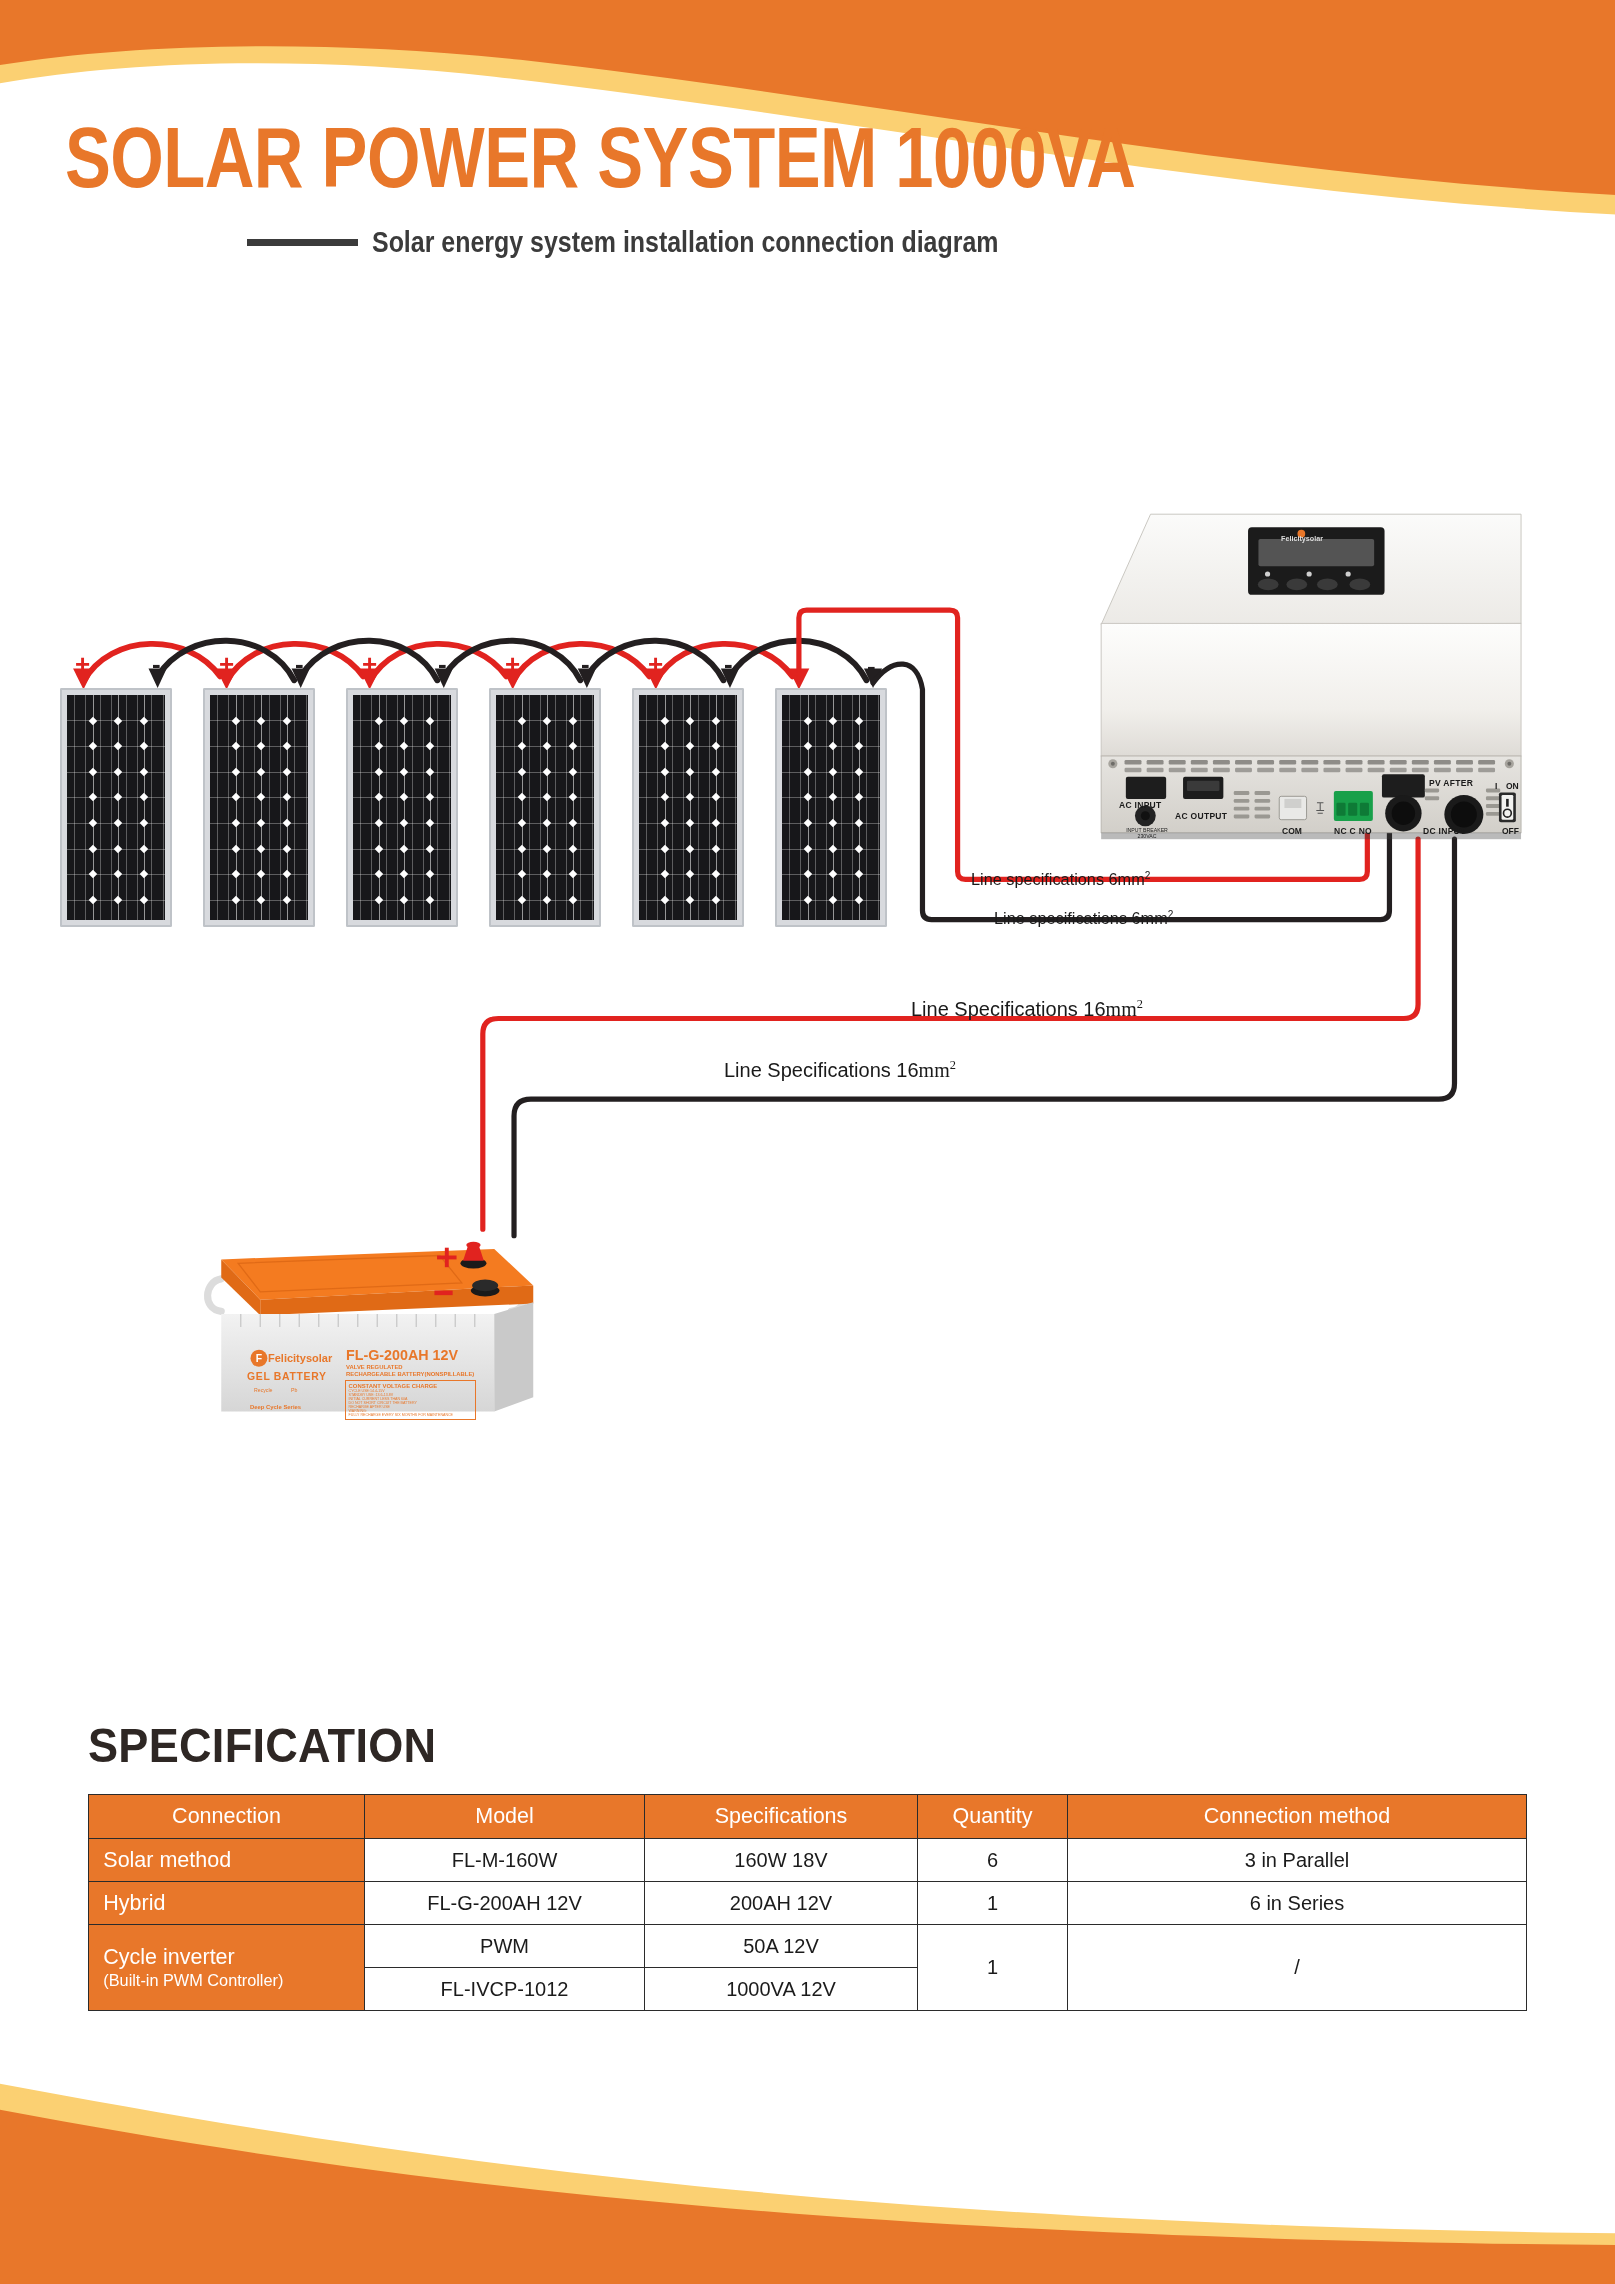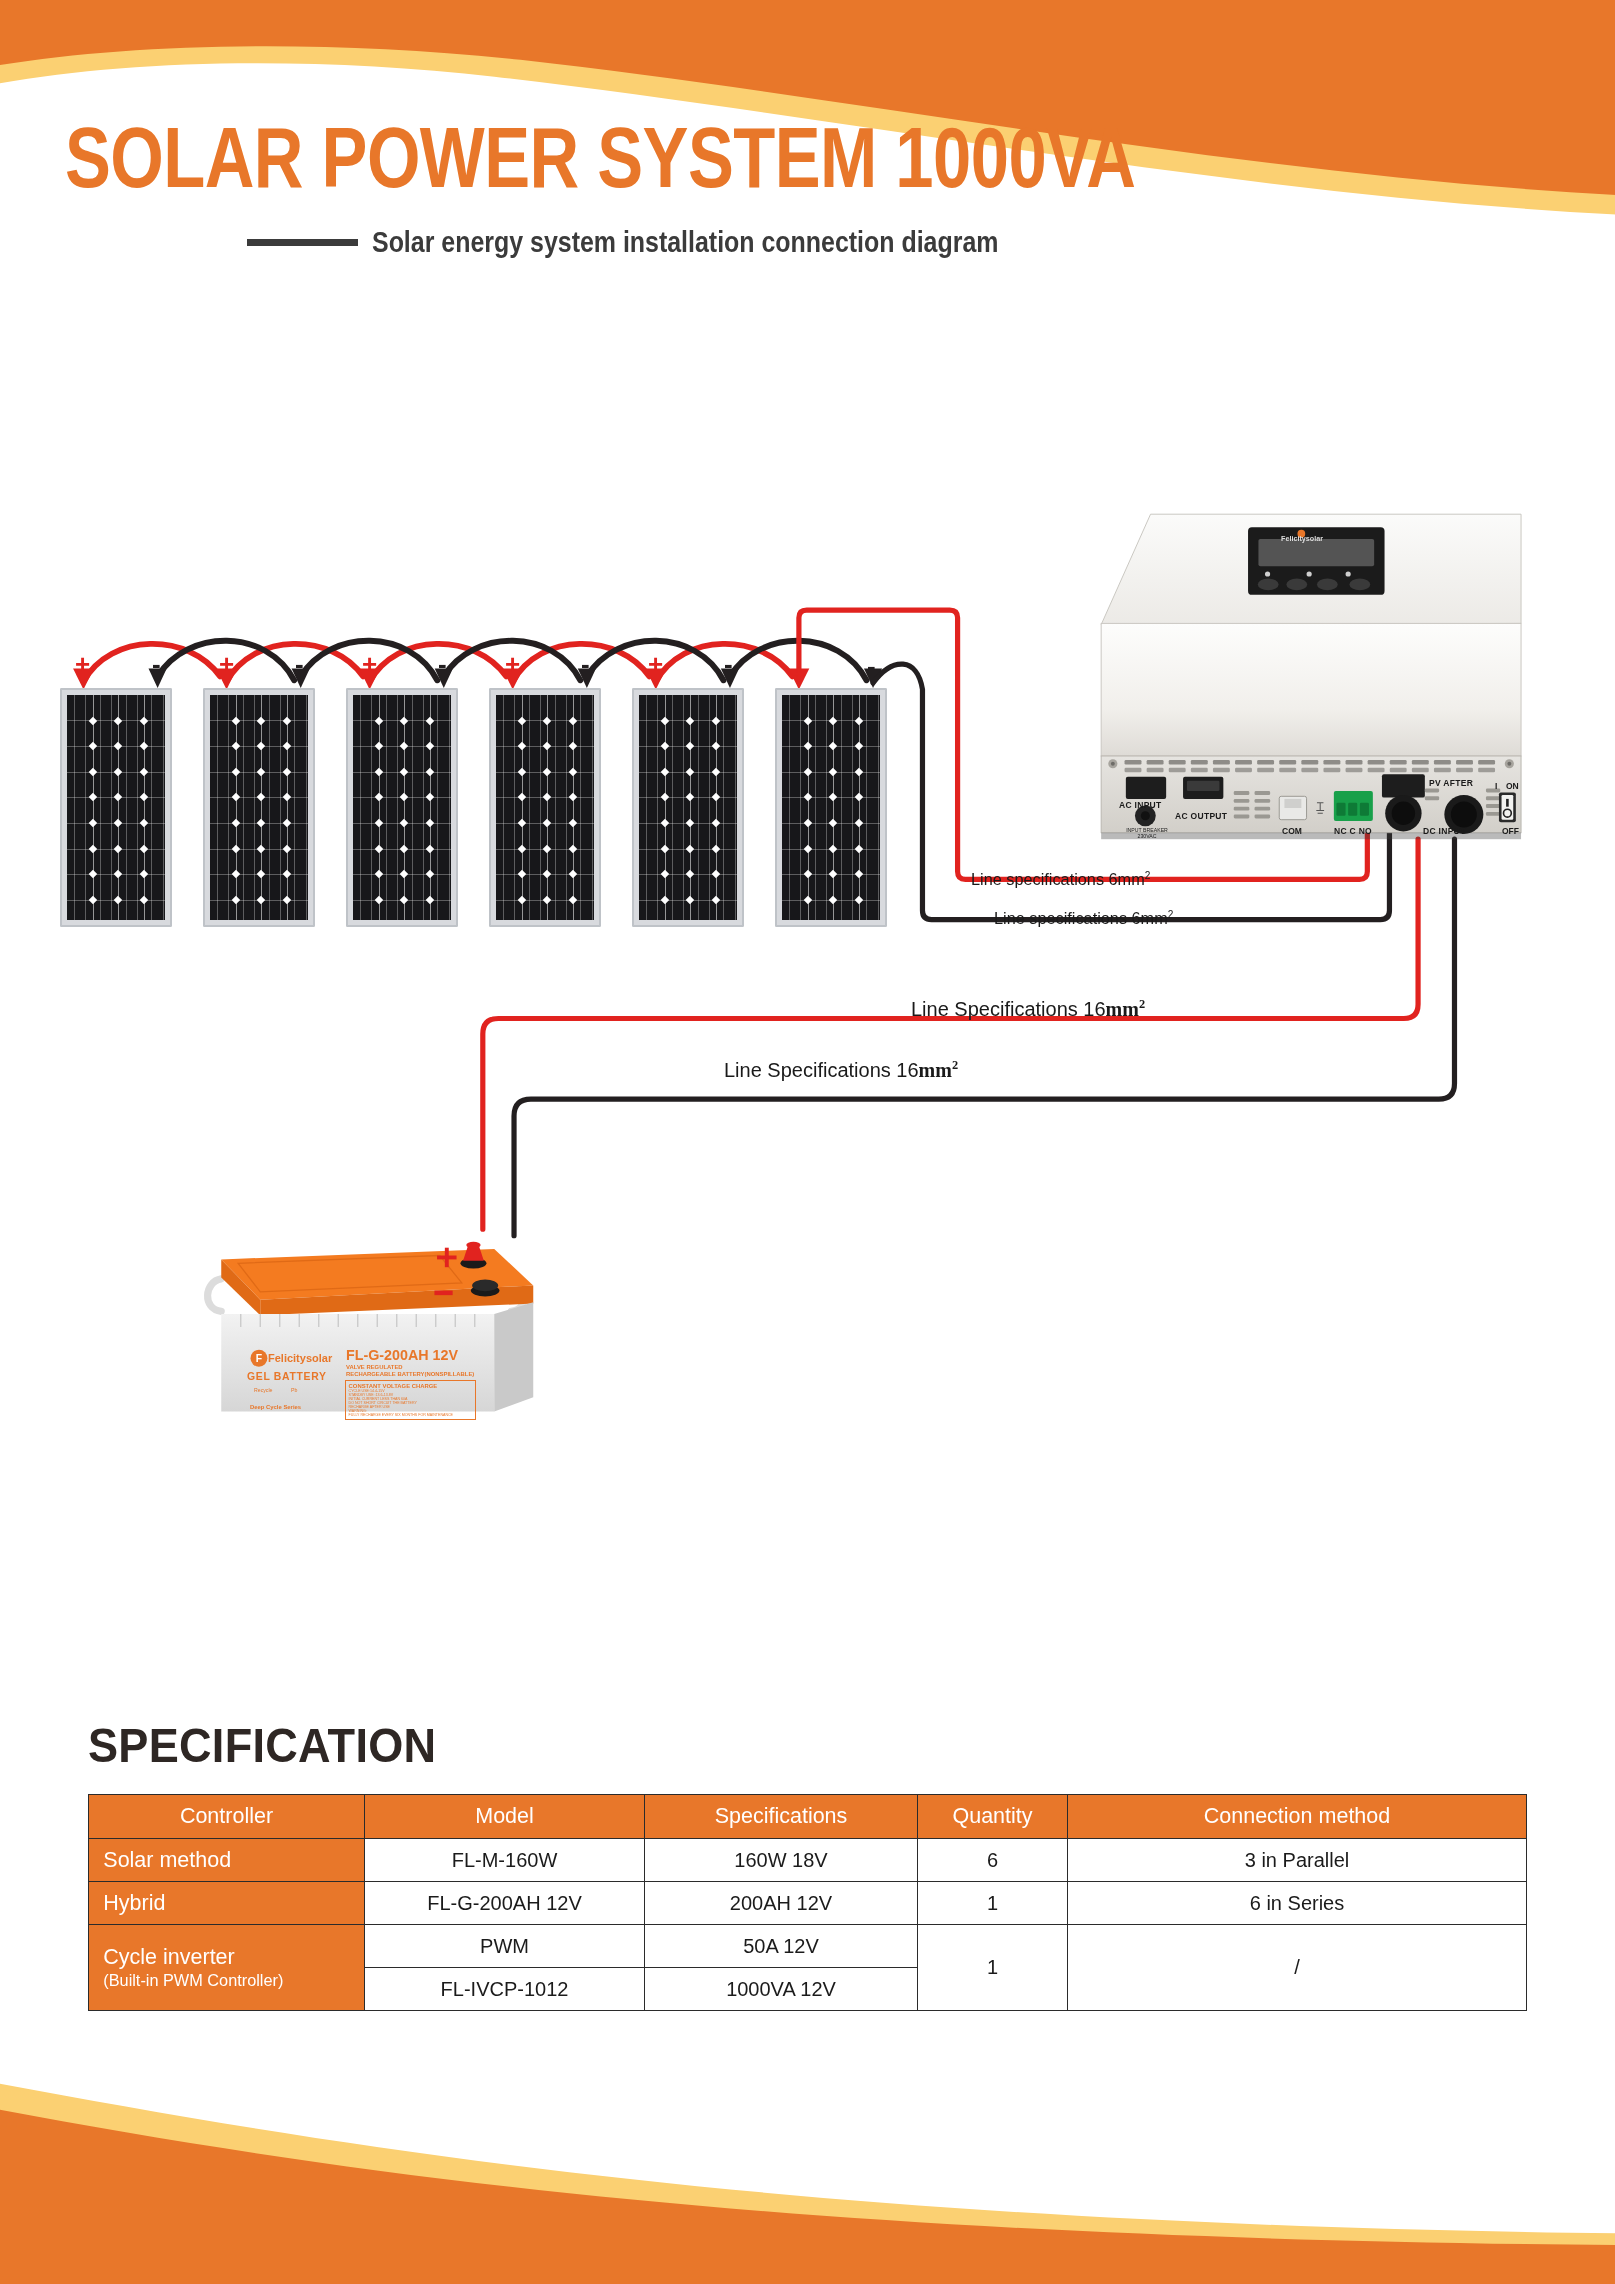--- a/index.html
+++ b/index.html
@@ -41,21 +41,21 @@
   
   .term{position:absolute;font-weight:bold;line-height:1;}
   .term.plus{color:#e1231f;font-size:26px;}
   .term.minus{color:#231f20;font-size:26px;}
 
   
   .linelabel{position:absolute;white-space:nowrap;color:#1a1a1a;}
   .ll-small{font-size:16.3px;}
   .ll-big{font-size:20px;}
   .linelabel sup{font-size:.62em;vertical-align:super;}
-  .ll-big .mm{font-family:"Liberation Serif","DejaVu Serif",serif;font-weight:bold;}
+  .ll-big .mm{font-family:"Liberation Serif","DejaVu Serif",serif;}
 
   
   #inverter{position:absolute;left:1088px;top:509px;width:441px;height:364px;}
 
   
   #battery{position:absolute;left:182px;top:1223px;width:371px;height:195px;}
 
   
   .spec-heading{position:absolute;left:88px;top:1717px;font-size:49px;font-weight:bold;
                 color:#2e2724;letter-spacing:0.3px;
@@ -673,21 +673,21 @@
 <table class="spec">
   <colgroup>
       <col class="c1">
       <col class="c2">
       <col class="c3">
       <col class="c4">
       <col class="c5">
     </colgroup>
   <tbody>
       <tr>
-    <td class="head">Controller</td>
+    <td class="head">Connection</td>
     <td class="head">Model</td>
     <td class="head">Specifications</td>
     <td class="head">Quantity</td>
     <td class="head">Connection method</td>
   </tr>
   <tr>
     <td class="desig">Solar method</td>
     <td>FL-M-160W</td>
     <td>160W   18V</td>
     <td>6</td>

